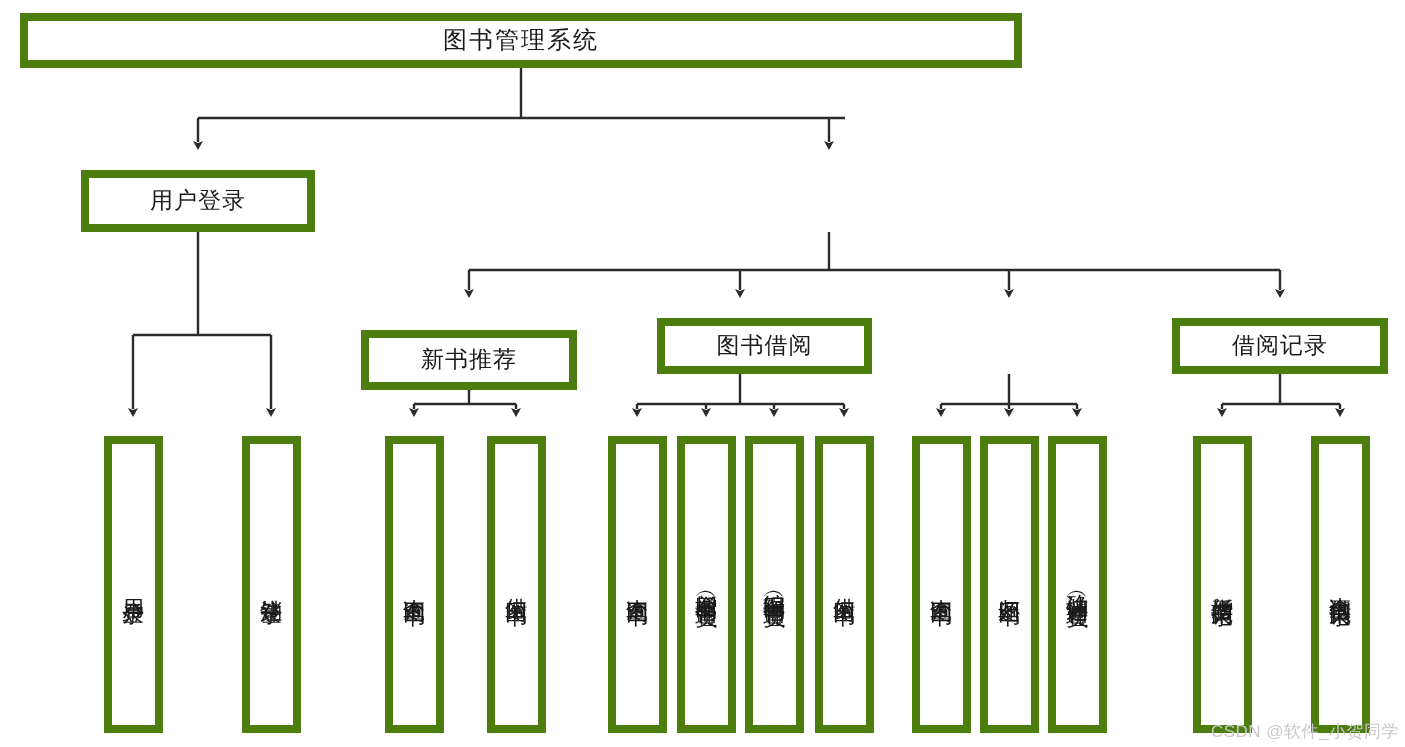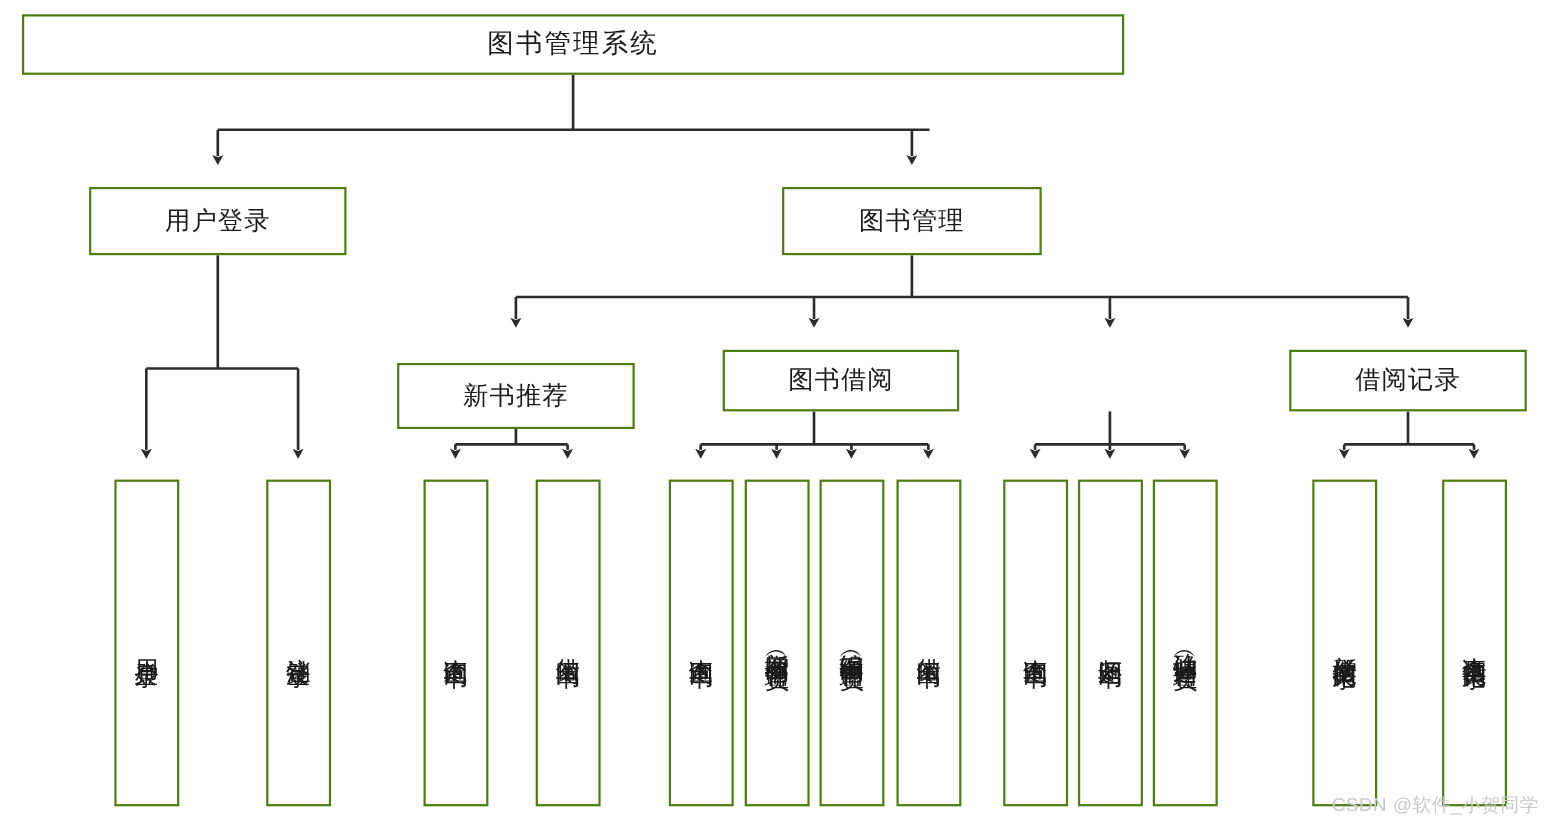--- a/index.html
+++ b/index.html
@@ -19,21 +19,21 @@
     position: absolute;
     left: 0;
     top: 0;
     width: 1405px;
     height: 747px;
     pointer-events: none;
   }
   .node {
     position: absolute;
     box-sizing: border-box;
-    border: 2px solid #4d7c0f;
+    border: 8px solid #4d7c0f;
     background: #ffffff;
     display: flex;
     align-items: center;
     justify-content: center;
     color: #1a1a1a;
   }
   .node-h .node-label {
     font-size: 23px;
     line-height: 1.1;
     letter-spacing: 1px;
@@ -121,23 +121,20 @@
     </g>
   </svg>
 
   <div class="node node-h" id="root-node" style="left:20px; top:13px; width:1002px; height:55px;">
     <span class="node-label">图书管理系统</span>
   </div>
 
   <div class="node node-h" style="left:81px; top:170px; width:234px; height:62px;">
     <span class="node-label">用户登录</span>
   </div>
-  <div class="node node-h" style="left:711px; top:170px; width:236px; height:62px;">
-    <span class="node-label">图书管理</span>
-  </div>
 
   <div class="node node-h" style="left:361px; top:330px; width:216px; height:60px;">
     <span class="node-label">新书推荐</span>
   </div>
   <div class="node node-h" style="left:633px; top:318px; width:215px; height:56px;margin-left:24px;">
     <span class="node-label">图书借阅</span>
   </div>
   <div class="node node-h" style="left:1172px; top:318px; width:216px; height:56px;justify-content:center;">
     <span class="node-label">借阅记录</span>
   </div>

